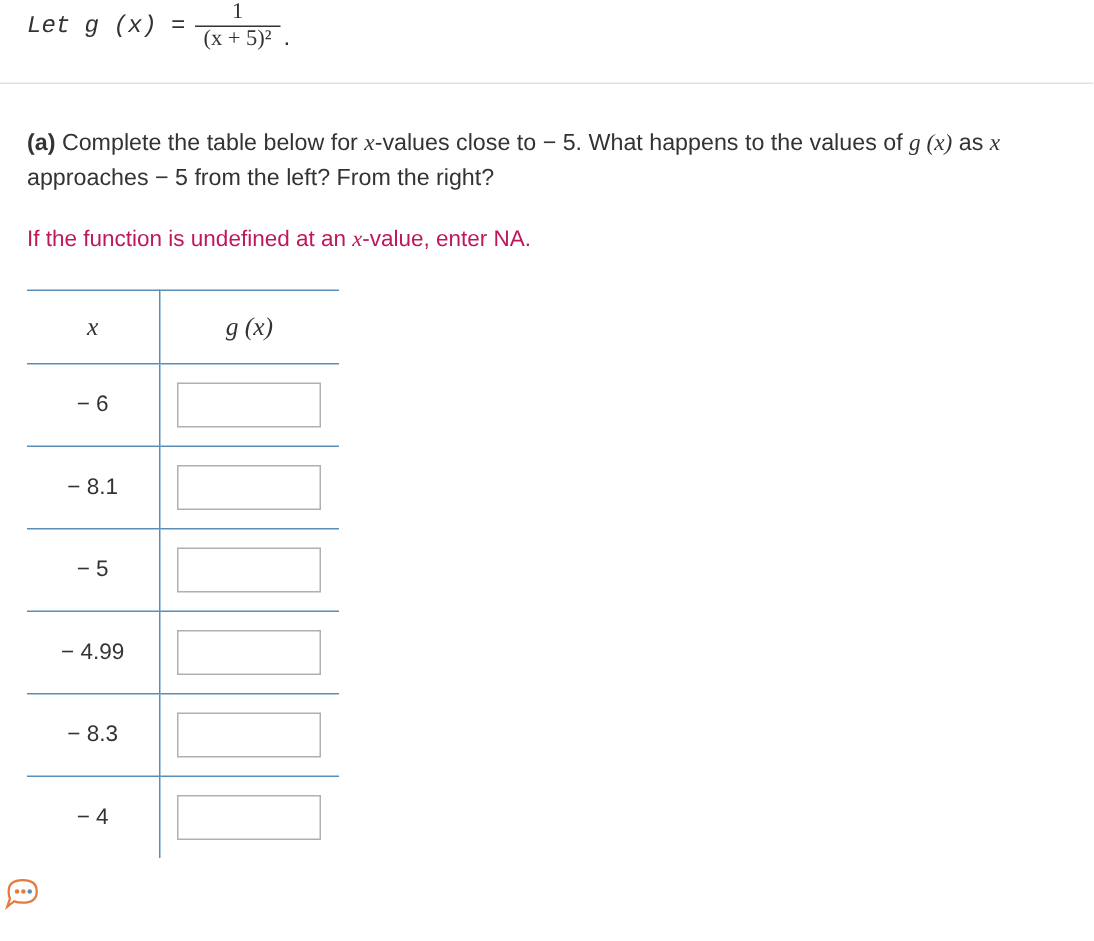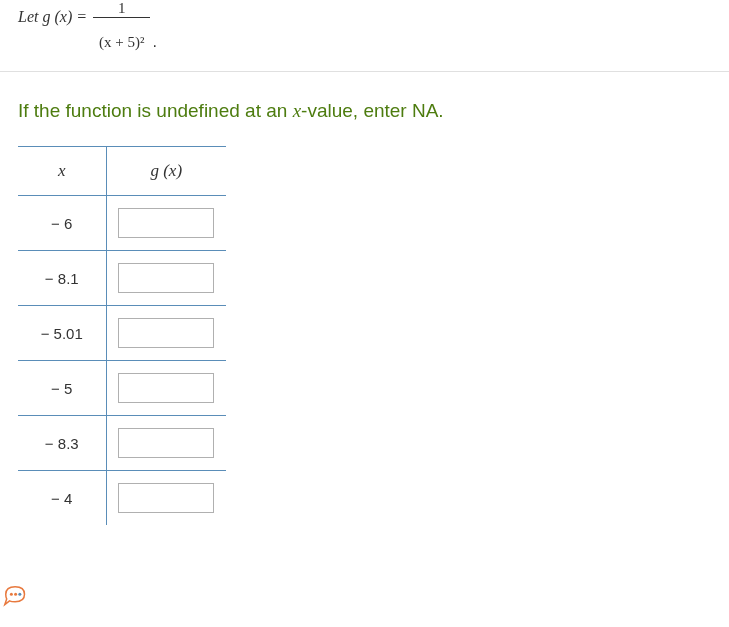--- a/index.html
+++ b/index.html
@@ -17,38 +17,38 @@
     }
     .problem-header {
       padding: 0 18px 18px 18px;
       border-bottom: 1px solid #e0e0e0;
       display: flex;
       align-items: flex-start;
       font-size: 16px;
     }
     .problem-header .lhs {
       font-style: italic;
-      font-family: Liberation Serif, serif;
+      font-family: Liberation Mono, monospace;
       padding-top: 8px;
     }
     .fraction {
       display: inline-flex;
       flex-direction: column;
       align-items: center;
       vertical-align: middle;
       font-family: 'Times New Roman', serif;
       margin-left: 6px;
     }
     .fraction .num {
       padding: 0 6px;
       font-size: 15px;
     }
     .fraction .den {
       border-top: 1px solid #333;
-      padding: 16px 6px 2px 6px;
+      padding: 0 6px 2px 6px;
       font-size: 15px;
     }
     .period {
       align-self: flex-end;
       padding-bottom: 2px;
       margin-left: 2px;
     }
     .question-body {
       padding: 28px 18px 0 18px;
     }
@@ -59,22 +59,22 @@
       margin-bottom: 20px;
     }
     .part-a .label {
       font-weight: 700;
     }
     .part-a .italic {
       font-style: italic;
       font-family: 'Times New Roman', serif;
     }
     .instruction {
-      font-size: 19px;
-      color: #4d7c0f;
+      font-size: 15px;
+      color: #be185d;
       margin-bottom: 24px;
     }
     .instruction .italic {
       font-style: italic;
       font-family: 'Times New Roman', serif;
     }
     .table {
       border-collapse: collapse;
     }
     .table th, .table td {
@@ -132,20 +132,23 @@
 <div class="problem-header">
   <span class="lhs">Let g (x) = </span>
   <span class="fraction">
     <span class="num">1</span>
     <span class="den">(x + 5)²</span>
   </span>
   <span class="period">.</span>
 </div>
 
 <div class="question-body">
+  <p class="part-a">
+    <span class="label">(a)</span><span> Complete the table below for </span><span class="italic">x</span><span>-values close to − 5. What happens to the values of </span><span class="italic">g (x)</span><span> as </span><span class="italic">x</span><span> approaches − 5 from the left? From the right?</span>
+  </p>
 
   <p class="instruction">
     <span>If the function is undefined at an </span><span class="italic">x</span><span>-value, enter NA.</span>
   </p>
 
   <table class="table">
     <thead>
       <tr>
         <th class="col-x">x</th>
         <th class="col-g">g (x)</th>
@@ -154,25 +157,25 @@
     <tbody>
       <tr>
         <td class="col-x">− 6</td>
         <td class="col-g"><input type="text" class="answer-input" value="" style=""></td>
       </tr>
       <tr>
         <td class="col-x">− 8.1</td>
         <td class="col-g"><input type="text" class="answer-input" value="" style=""></td>
       </tr>
       <tr>
-        <td class="col-x">− 5.01</td>
+        <td class="col-x">− 5</td>
         <td class="col-g"><input type="text" class="answer-input" value="" style=""></td>
       </tr>
       <tr>
-        <td class="col-x">− 5</td>
+        <td class="col-x">− 4.99</td>
         <td class="col-g"><input type="text" class="answer-input" value="" style=""></td>
       </tr>
       <tr>
         <td class="col-x">− 8.3</td>
         <td class="col-g"><input type="text" class="answer-input" value="" style=""></td>
       </tr>
       <tr>
         <td class="col-x">− 4</td>
         <td class="col-g"><input type="text" class="answer-input" value="" style=""></td>
       </tr>

